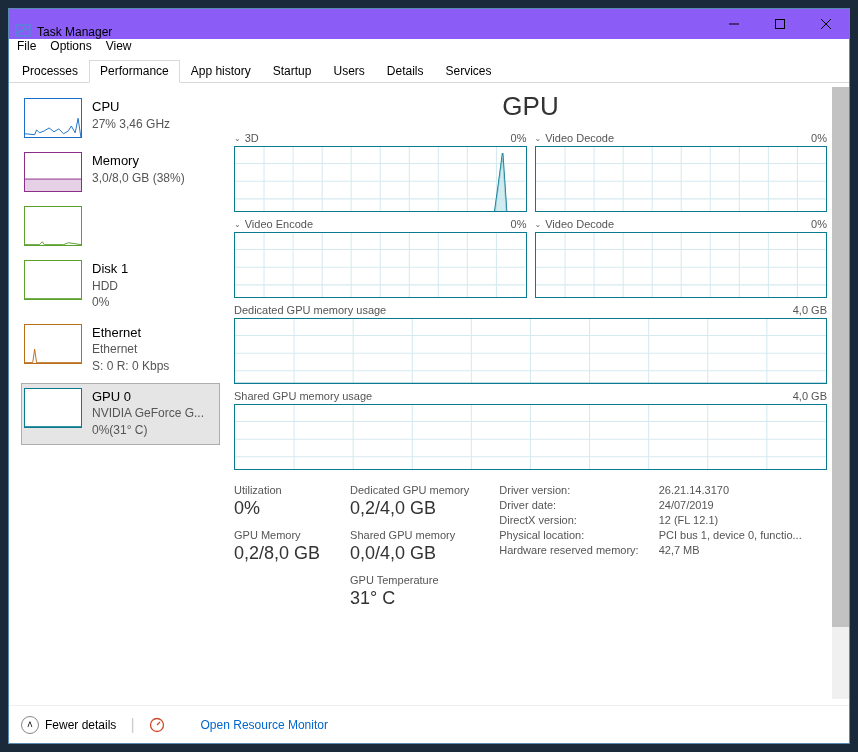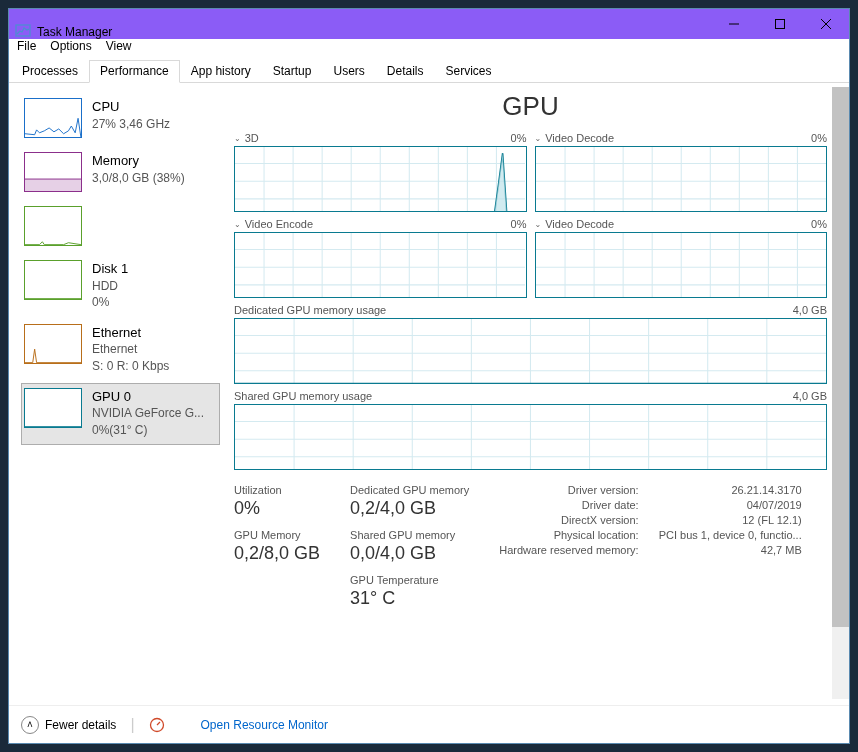--- a/index.html
+++ b/index.html
@@ -86,21 +86,21 @@
     .graphbox svg { position: absolute; inset: 0; }
     .gridline { stroke: #d4eaf0; stroke-width: 1; }
     .memheader { font-size: 11px; color: #555; display: flex;
       justify-content: space-between; margin: 6px 0 2px 0; }
     
     .stats { display: flex; gap: 30px; margin-top: 14px; }
     .statcol { display: flex; flex-direction: column; gap: 2px; }
     .stat-label { font-size: 11px; color: #555; }
     .stat-value { font-size: 18px; color: #333; font-weight: 400; }
     .driver-table { display: flex; gap: 20px; }
-    .driver-col { display: flex; flex-direction: column; gap: 3px; font-size: 11px; align-items: flex-end; }
+    .driver-col { display: flex; flex-direction: column; gap: 3px; font-size: 11px; }
     .driver-col.labels { color: #555; }
     .driver-col.vals { color: #555; }
     .driver-col div { white-space: nowrap; overflow: hidden; text-overflow: ellipsis; max-width: 160px; }
     
     .footer {
       position: absolute; bottom: 0; left: 0; right: 0; height: 38px;
       display: flex; align-items: center; padding: 0 12px; gap: 14px;
       border-top: 1px solid #eee; background: #fff;
     }
     .footer-item { display: flex; align-items: center; gap: 6px; font-size: 12px; }
@@ -413,21 +413,21 @@
         <div class="driver-table">
           <div class="driver-col labels">
             <div>Driver version:</div>
             <div>Driver date:</div>
             <div>DirectX version:</div>
             <div>Physical location:</div>
             <div>Hardware reserved memory:</div>
           </div>
           <div class="driver-col vals">
             <div>26.21.14.3170</div>
-            <div>04/07/2019</div>
+            <div>24/07/2019</div>
             <div>12 (FL 12.1)</div>
             <div>PCI bus 1, device 0, functio...</div>
             <div>42,7 MB</div>
           </div>
         </div>
       </div>
     </div>
   </div>
 
   <div class="footer">

